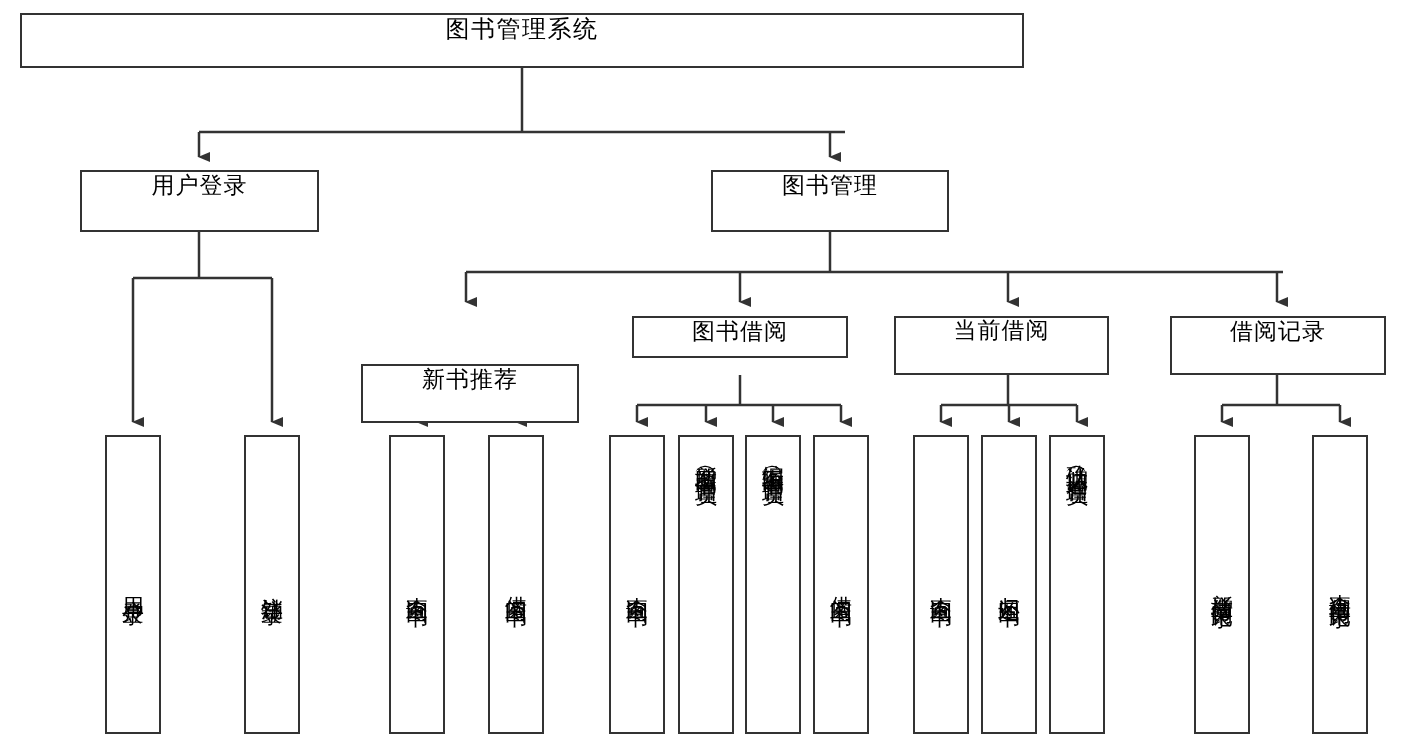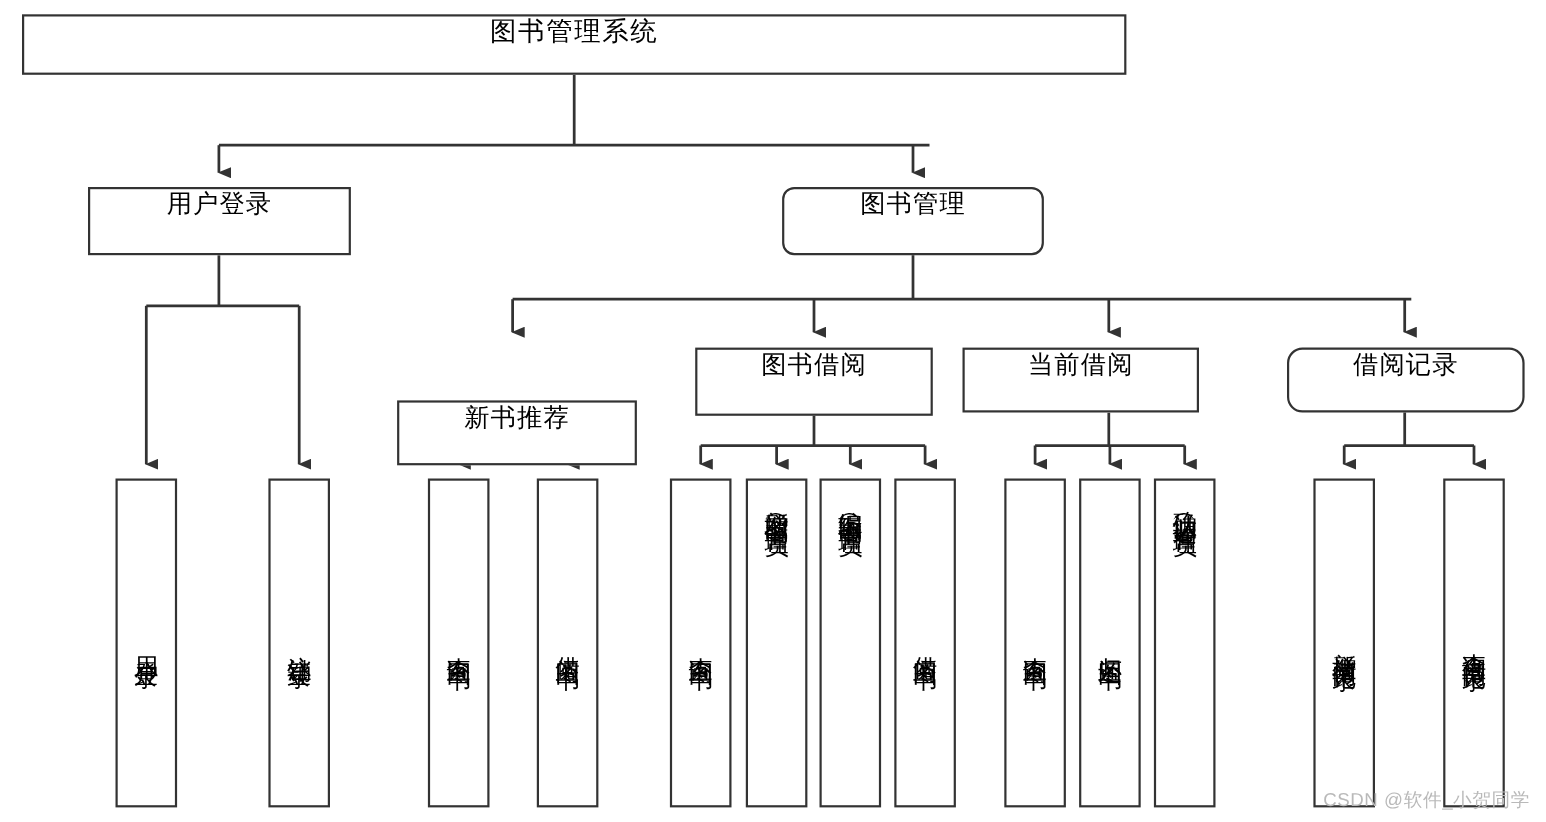--- a/index.html
+++ b/index.html
@@ -138,34 +138,34 @@
     </g>
   </svg>
 
   <div class="node h root" style="left:20px; top:13px; width:1004px; height:55px;">
     <span class="lbl">图书管理系统</span>
   </div>
 
   <div class="node h" style="left:80px; top:170px; width:239px; height:62px;">
     <span class="lbl">用户登录</span>
   </div>
-  <div class="node h" style="left:711px; top:170px; width:238px; height:62px;border-radius:11px;">
+  <div class="node h" style="left:711px; top:170px; width:238px; height:62px;">
     <span class="lbl">图书管理</span>
   </div>
 
   <div class="node h" style="left:361px; top:316px; width:218px; height:59px;margin-top:48px;">
     <span class="lbl">新书推荐</span>
   </div>
-  <div class="node h" style="left:632px; top:316px; width:216px; height:62px;">
+  <div class="node h" style="left:632px; top:316px; width:216px; height:42px;">
     <span class="lbl">图书借阅</span>
   </div>
-  <div class="node h" style="left:875px; top:316px; width:215px; height:59px;">
+  <div class="node h" style="left:894px; top:316px; width:215px; height:59px;font-family:Liberation Serif, serif;">
     <span class="lbl">当前借阅</span>
   </div>
-  <div class="node h" style="left:1170px; top:316px; width:216px; height:59px;border-radius:14px;">
+  <div class="node h" style="left:1170px; top:316px; width:216px; height:59px;">
     <span class="lbl">借阅记录</span>
   </div>
 
   <div class="node v mid" style="left:105px; top:435px; width:56px; height:299px;">
     <span class="lbl">用户登录</span>
   </div>
   <div class="node v mid" style="left:244px; top:435px; width:56px; height:299px;">
     <span class="lbl">注销登录</span>
   </div>
 
@@ -199,15 +199,14 @@
     <span class="lbl">确认归还（管理员）</span>
   </div>
 
   <div class="node v mid" style="left:1194px; top:435px; width:56px; height:299px;">
     <span class="lbl">新增借阅记录</span>
   </div>
   <div class="node v mid" style="left:1312px; top:435px; width:56px; height:299px;">
     <span class="lbl">查询借阅记录</span>
   </div>
 
-  <div class="watermark">CSDN @软件_小贺同学</div>
 
 </div>
 
 </body></html>

